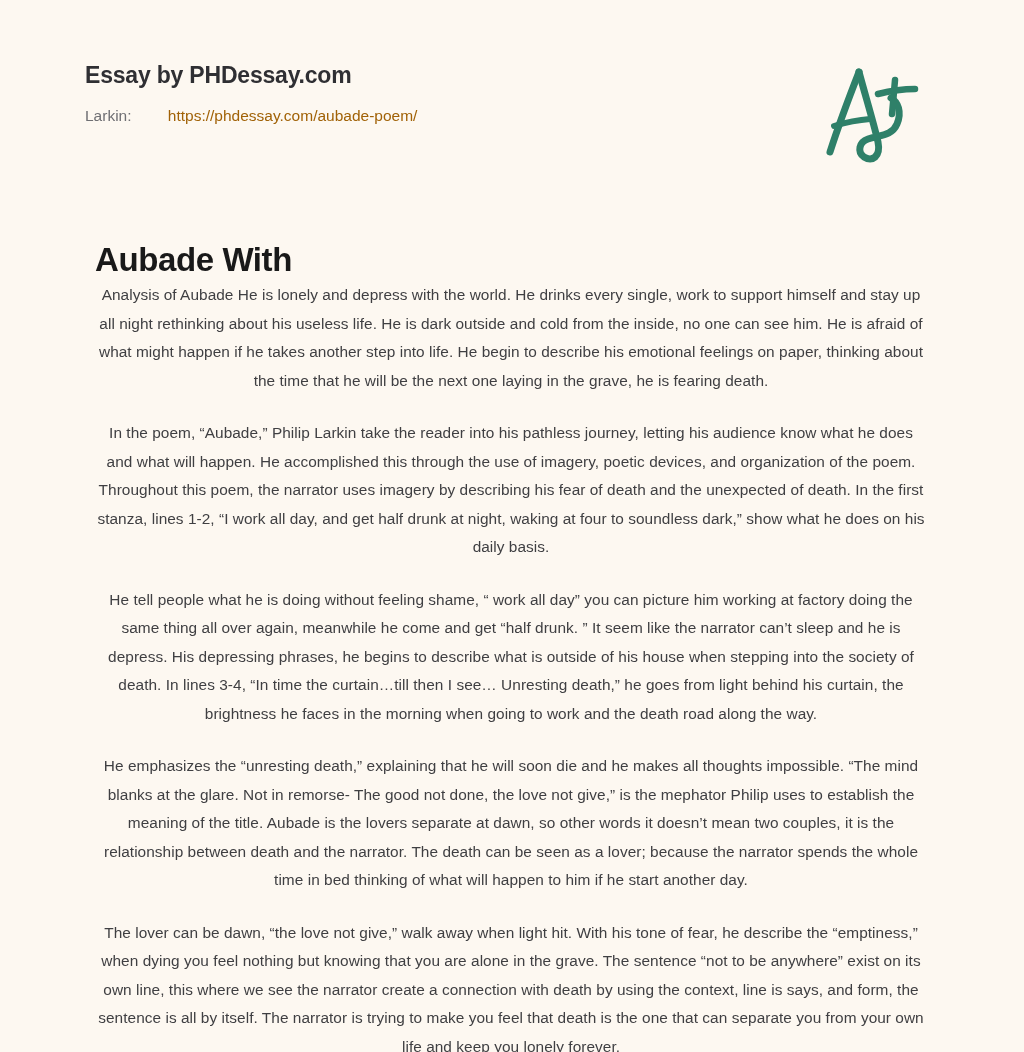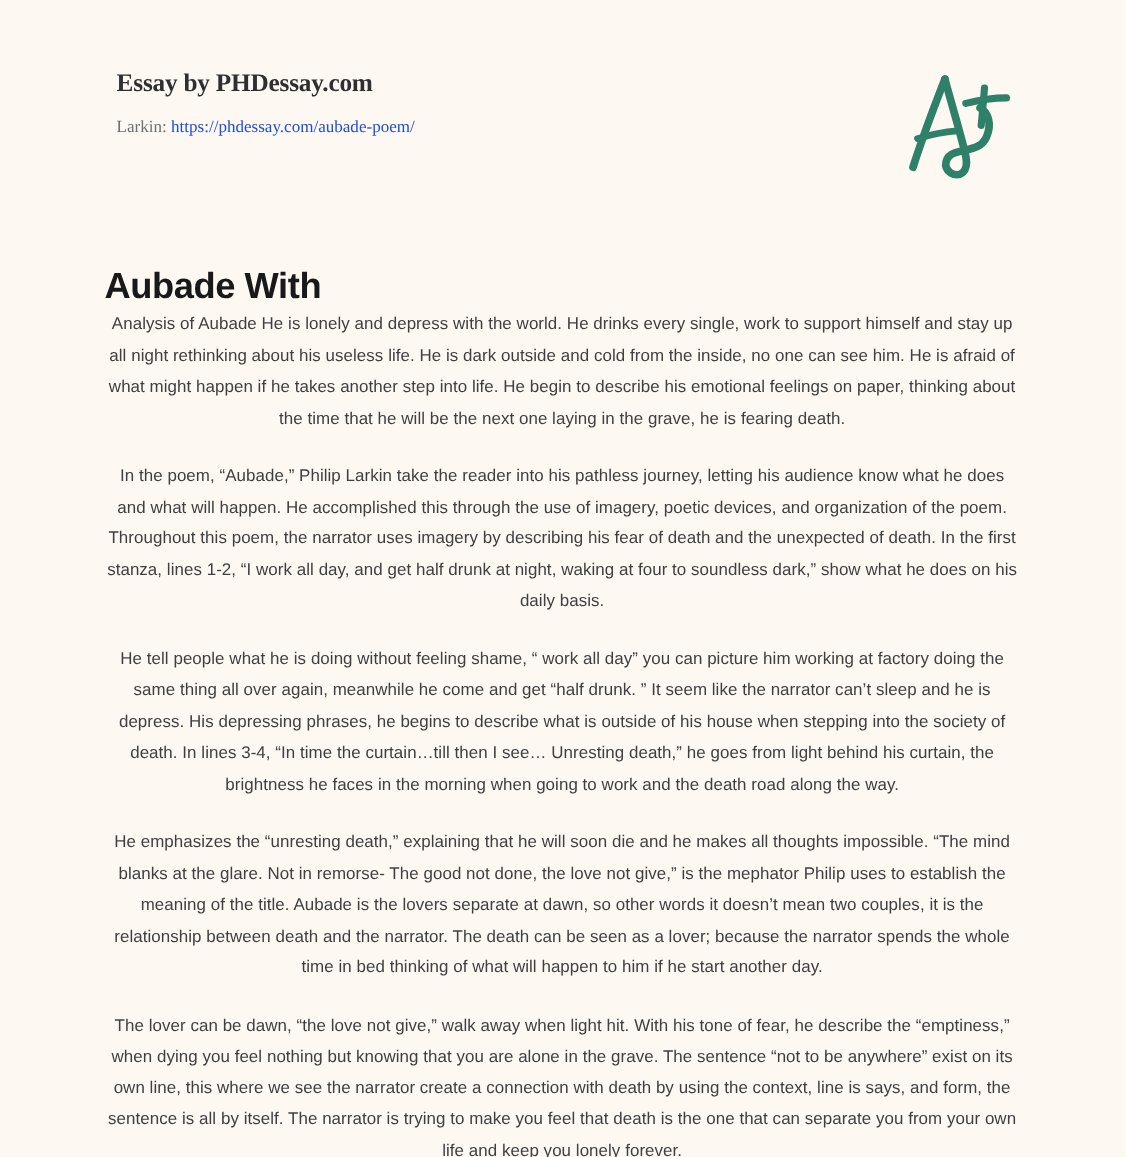--- a/index.html
+++ b/index.html
@@ -18,24 +18,23 @@
   .page {
     position: relative;
     width: 1024px;
     height: 1052px;
     background: #fdf8f1;
   }
 
   
   .header {
     position: absolute;
-    left: 106px;
+    left: 85px;
     top: 62px;
     width: 840px;
-    font-family: Liberation Serif, serif;
   }
 
   .brand-line {
     font-size: 23px;
     font-weight: bold;
     color: #2f2f33;
     letter-spacing: -0.2px;
     line-height: 1.2;
   }
 
@@ -44,22 +43,23 @@
     font-size: 15.5px;
     color: #6f6f73;
     line-height: 1.4;
   }
 
   .source-label {
     color: #6f6f73;
   }
 
   .source-url {
-    color: #1d4ed8;
+    color: #a16207;
     text-decoration: none;
+    margin-left: 32px;
   }
 
   
   .logo {
     position: absolute;
     left: 812px;
     top: 62px;
     width: 110px;
     height: 105px;
   }

